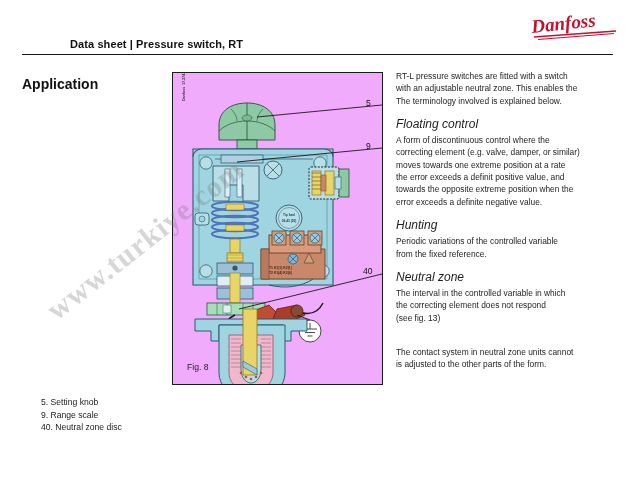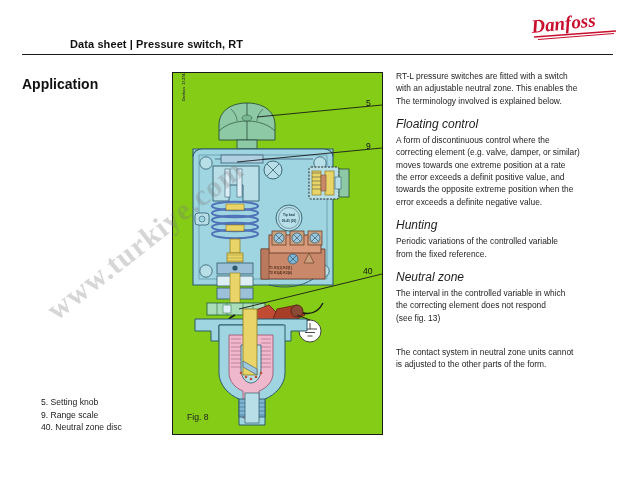--- a/index.html
+++ b/index.html
@@ -35,22 +35,22 @@
 
   
   .legend{
     position:absolute;left:22px;top:396px;
     font-size:8.6px;line-height:12.6px;color:#222;
   }
   .legend div{white-space:nowrap;padding-left:19px;}
 
   
   .figbox{
-    position:absolute;left:172px;top:72px;width:211px;height:363px;
-    border:1.3px solid #1a1a1a;background:#84cc16;box-sizing:border-box;
+    position:absolute;left:172px;top:72px;width:211px;height:313px;
+    border:1.3px solid #1a1a1a;background:#f0abfc;box-sizing:border-box;
     overflow:hidden;
   }
   .fig-caption{
     position:absolute;left:14px;bottom:12px;
     font-size:8.6px;color:#222;
   }
   .fig-code{
     position:absolute;left:9px;top:28px;
     font-size:3.6px;line-height:4.4px;font-weight:bold;color:#333;
     transform:rotate(-90deg);transform-origin:0 0;

